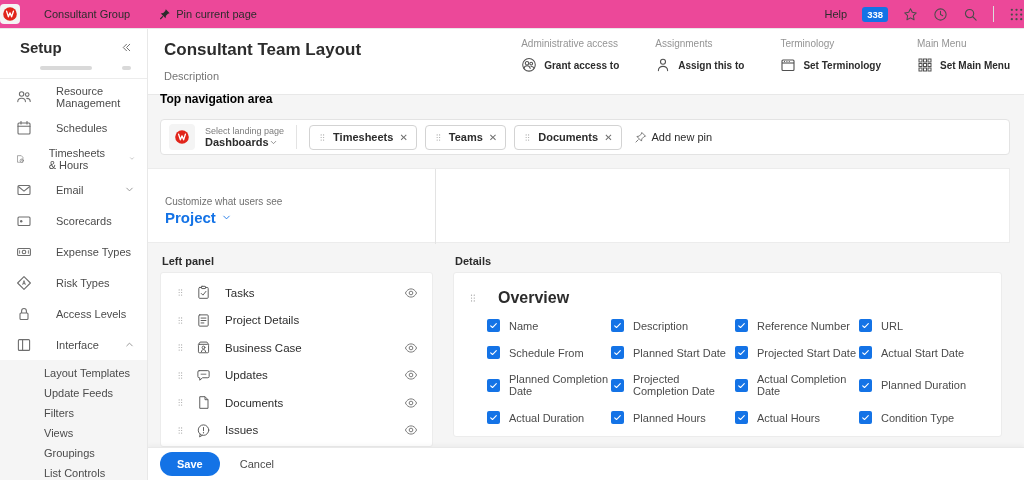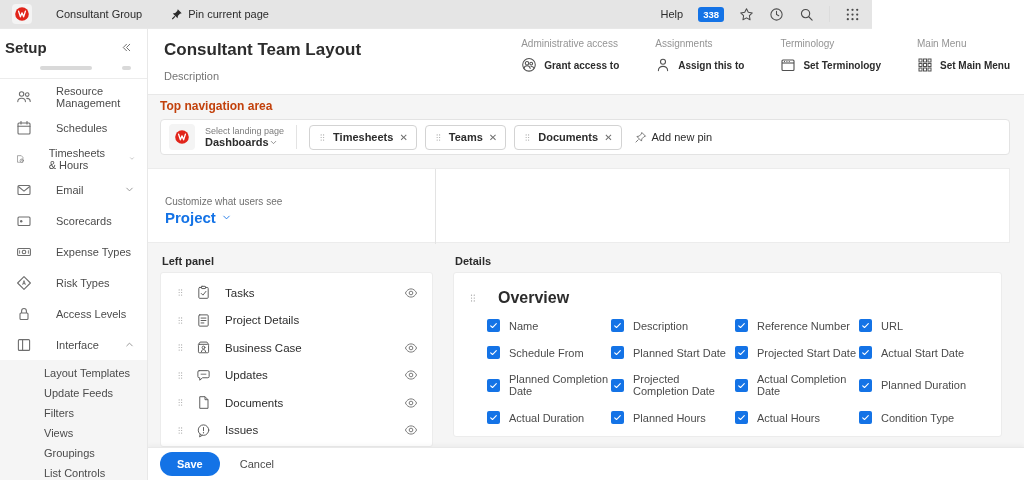--- a/index.html
+++ b/index.html
@@ -1,35 +1,35 @@
 <!DOCTYPE html>
 <html><head>
 <meta charset="utf-8">
 <style>
   * { margin:0; padding:0; box-sizing:border-box; }
   html,body { width:1024px; height:480px; overflow:hidden; }
   body { font-family:"Liberation Sans","DejaVu Sans",sans-serif; background:#fff; color:#2c2c2c; position:relative; }
   svg.icon { display:block; }
 
   
-  .topbar { position:absolute; top:0; left:0; width:872px; height:29px; background:#e5e5e5;
-            border-bottom:1px solid #e8e8e8; display:flex; align-items:center; padding:0 12px; z-index:30; }
+  .topbar { position:absolute; top:0; left:0; width:1024px; height:29px; background:#ec4899;
+            border-bottom:1px solid #e8e8e8; display:flex; align-items:center; padding:0 0; z-index:30; }
   .logo-box { width:20px; height:20px; background:#f4f4f4; border-radius:4px; display:flex; align-items:center; justify-content:center; }
   .tb-group { margin-left:24px; font-size:11px; color:#2c2c2c; }
   .tb-pin { margin-left:28px; display:flex; align-items:center; gap:5px; font-size:11px; color:#2c2c2c;text-align:right; }
   .tb-right { margin-left:auto; display:flex; align-items:center; gap:15px; }
   .tb-help { font-size:11px; color:#2c2c2c; }
   .tb-badge { background:#1473e6; color:#fff; font-size:9.5px; font-weight:bold; border-radius:3px; padding:2px 5px; }
   .tb-divider { width:1px; height:16px; background:#dcdcdc; }
   .tb-ic { color:#4b4b4b; }
 
   
   .sidebar { position:absolute; top:29px; left:0; width:148px; height:451px; background:#fff;
              border-right:1px solid #e8e8e8; z-index:20; overflow:hidden; }
-  .sb-head { display:flex; align-items:center; justify-content:space-between; padding:10px 14px 8px 5px; }
+  .sb-head { display:flex; align-items:center; justify-content:space-between; padding:10px 14px 8px 20px; }
   .sb-title { font-size:15px; font-weight:bold; color:#2c2c2c; }
   .sb-collapse { color:#6e6e6e; cursor:pointer; }
   .sb-partial { height:10px; position:relative; overflow:hidden; }
   .sb-partial .frag { position:absolute; top:2px; left:40px; width:52px; height:4px; background:#d9d9d9; border-radius:2px; }
   .sb-partial .frag2 { position:absolute; top:2px; right:16px; width:9px; height:4px; background:#d9d9d9; border-radius:2px; }
   .sb-sep { height:1px; background:#ececec; margin:4px 0 2px 0; }
   .sb-item { display:flex; align-items:center; height:31px; padding:0 12px 0 16px; gap:24px; cursor:pointer; }
   .sb-item .lbl { font-size:11px; color:#4b4b4b; flex:1; }
   .sb-item .chev { color:#8e8e8e; }
   .sb-ic { color:#6e6e6e; }
@@ -42,21 +42,21 @@
   .m-header { position:absolute; top:0; left:0; width:876px; height:66px; background:#fff; border-bottom:1px solid #e8e8e8; }
   .title-input { position:absolute; top:8px; left:12px; width:278px; height:26px; background:#fff; font-size:17px;
                  font-weight:bold; color:#2c2c2c; display:flex; align-items:center; padding:0 4px; border-radius:3px; }
   .desc-input { position:absolute; top:39px; left:12px; width:278px; font-size:11px; color:#757575; padding:2px 4px; }
   .hdr-groups { position:absolute; top:9px; right:14px; display:flex; gap:36px; }
   .hdr-group .g-label { font-size:10px; color:#949494; margin-bottom:8px; }
   .hdr-group .g-action { display:flex; align-items:center; gap:7px; cursor:pointer; }
   .hdr-group .g-action .txt { font-size:10px; font-weight:bold; color:#2c2c2c; }
   .g-ic { color:#505050; }
 
-  .nav-label { position:absolute; top:70px; left:12px; font-size:12px; font-weight:bold; color:#c2410c; }
+  .nav-label { position:absolute; top:63px; left:12px; font-size:12px; font-weight:bold; color:#000000; }
   .navbar { position:absolute; top:90px; left:12px; width:850px; height:36px; background:#fff; border:1px solid #e3e3e3;
             border-radius:4px; display:flex; align-items:center; padding:0 8px; }
   .nb-logo { width:26px; height:26px; background:#f4f4f4; border-radius:4px; display:flex; align-items:center; justify-content:center; }
   .nb-landing { margin-left:10px; display:flex; flex-direction:column; justify-content:center; }
   .nb-landing .small { font-size:9px; color:#7c7c7c; }
   .nb-landing .val { font-size:11px; font-weight:bold; color:#2c2c2c; display:flex; align-items:center; gap:0; cursor:pointer; }
   .nb-div { width:1px; height:24px; background:#e3e3e3; margin:0 12px; }
   .chip { display:flex; align-items:center; gap:6px; border:1px solid #d3d3d3; border-radius:4px; padding:5px 8px;
           margin-right:8px; background:#fff; cursor:grab; }
   .chip .c-lbl { font-size:11px; font-weight:bold; color:#2c2c2c; }

